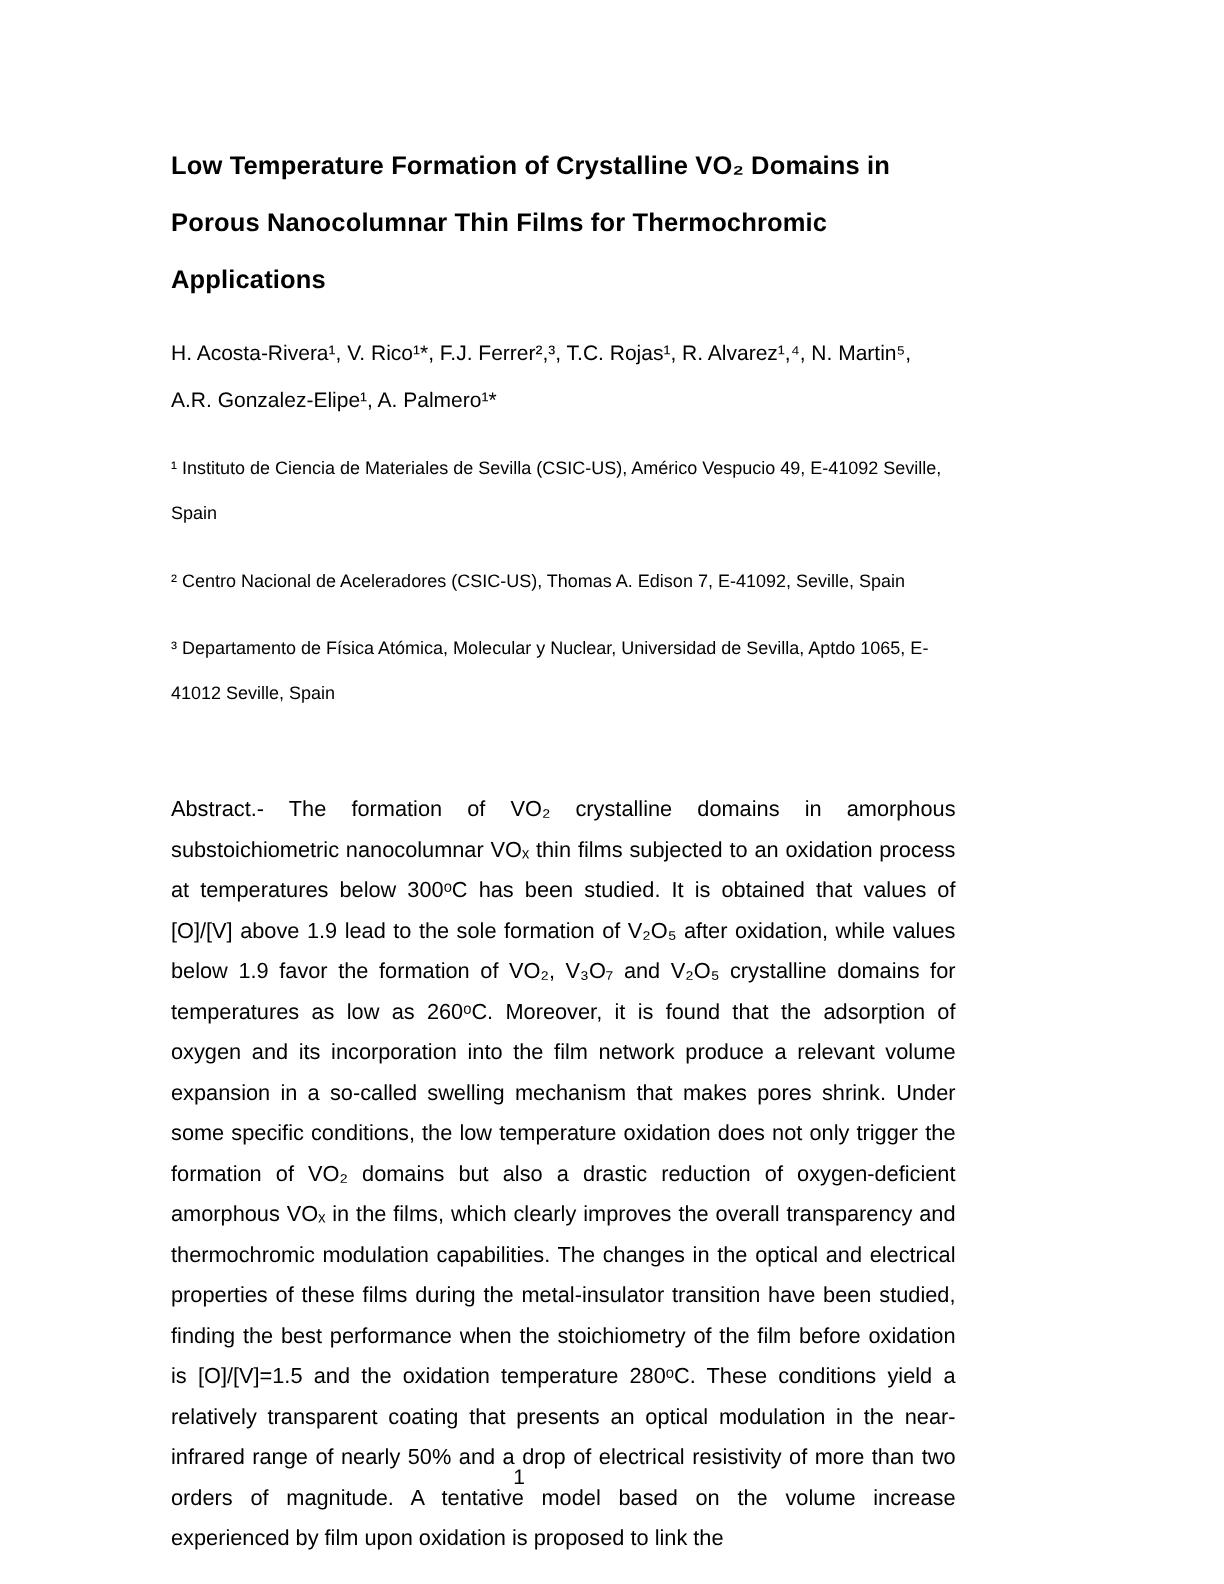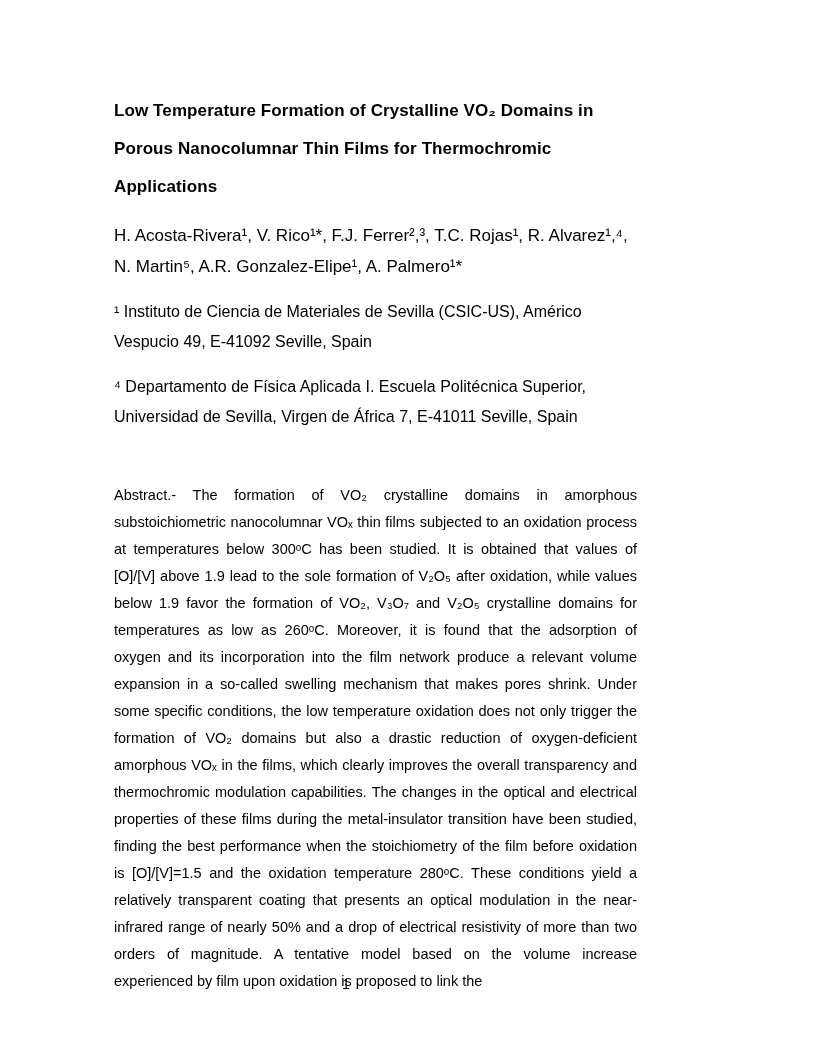--- a/index.html
+++ b/index.html
@@ -19,26 +19,26 @@
     overflow: hidden;
   }
   .title {
     font-size: 17px;
     font-weight: bold;
     line-height: 38px;
     margin: 0 0 12px 0;
     letter-spacing: 0.1px;
   }
   .authors {
-    font-size: 17px;
+    font-size: 14px;
     line-height: 31px;
     margin: 14px 0 0 0;
   }
   .affil {
-    font-size: 16px;
+    font-size: 12px;
     line-height: 30px;
     margin: 15px 0 0 0;
   }
   .abstract {
     font-size: 14.5px;
     line-height: 27px;
     text-align: justify;
     margin: 50px 0 0 0;
   }
   .abstract .lead {
@@ -57,22 +57,23 @@
 <body>
 
 <div class="page">
 
   <h1 class="title">Low Temperature Formation of Crystalline VO₂ Domains in Porous Nanocolumnar Thin Films for Thermochromic Applications</h1>
 
   <p class="authors">H. Acosta-Rivera¹, V. Rico¹*, F.J. Ferrer²,³, T.C. Rojas¹, R. Alvarez¹,⁴, N. Martin⁵, A.R. Gonzalez-Elipe¹, A. Palmero¹*</p>
 
   <p class="affil">¹ Instituto de Ciencia de Materiales de Sevilla (CSIC-US), Américo Vespucio 49, E-41092 Seville, Spain</p>
 
+  <p class="affil">² Centro Nacional de Aceleradores (CSIC-US), Thomas A. Edison 7, E-41092, Seville, Spain</p>
 
+  <p class="affil">³ Departamento de Física Atómica, Molecular y Nuclear, Universidad de Sevilla, Aptdo 1065, E-41012 Seville, Spain</p>
 
-  <p class="affil">⁴ Departamento de Física Aplicada I. Escuela Politécnica Superior, Universidad de Sevilla, Virgen de África 7, E-41011 Seville, Spain</p>
 
 
   <p class="abstract"><span class="lead">Abstract.- </span><span>The formation of VO₂ crystalline domains in amorphous substoichiometric nanocolumnar VOₓ thin films subjected to an oxidation process at temperatures below 300ᵒC has been studied. It is obtained that values of [O]/[V] above 1.9 lead to the sole formation of V₂O₅ after oxidation, while values below 1.9 favor the formation of VO₂, V₃O₇ and V₂O₅ crystalline domains for temperatures as low as 260ᵒC. Moreover, it is found that the adsorption of oxygen and its incorporation into the film network produce a relevant volume expansion in a so-called swelling mechanism that makes pores shrink. Under some specific conditions, the low temperature oxidation does not only trigger the formation of VO₂ domains but also a drastic reduction of oxygen-deficient amorphous VOₓ in the films, which clearly improves the overall transparency and thermochromic modulation capabilities. The changes in the optical and electrical properties of these films during the metal-insulator transition have been studied, finding the best performance when the stoichiometry of the film before oxidation is [O]/[V]=1.5 and the oxidation temperature 280ᵒC. These conditions yield a relatively transparent coating that presents an optical modulation in the near-infrared range of nearly 50% and a drop of electrical resistivity of more than two orders of magnitude. A tentative model based on the volume increase experienced by film upon oxidation is proposed to link the</span></p>
 
   <div class="footer">1</div>
 
 </div>
 
 </body></html>

